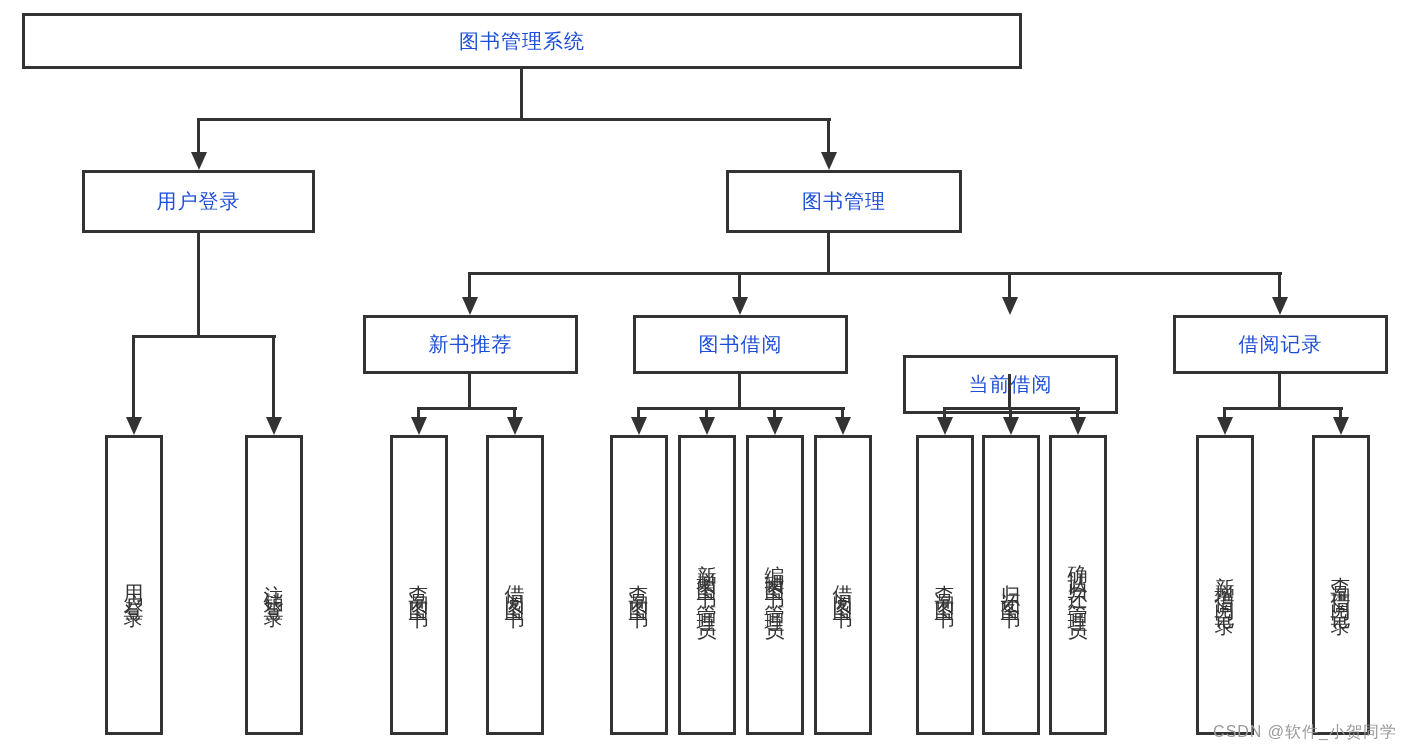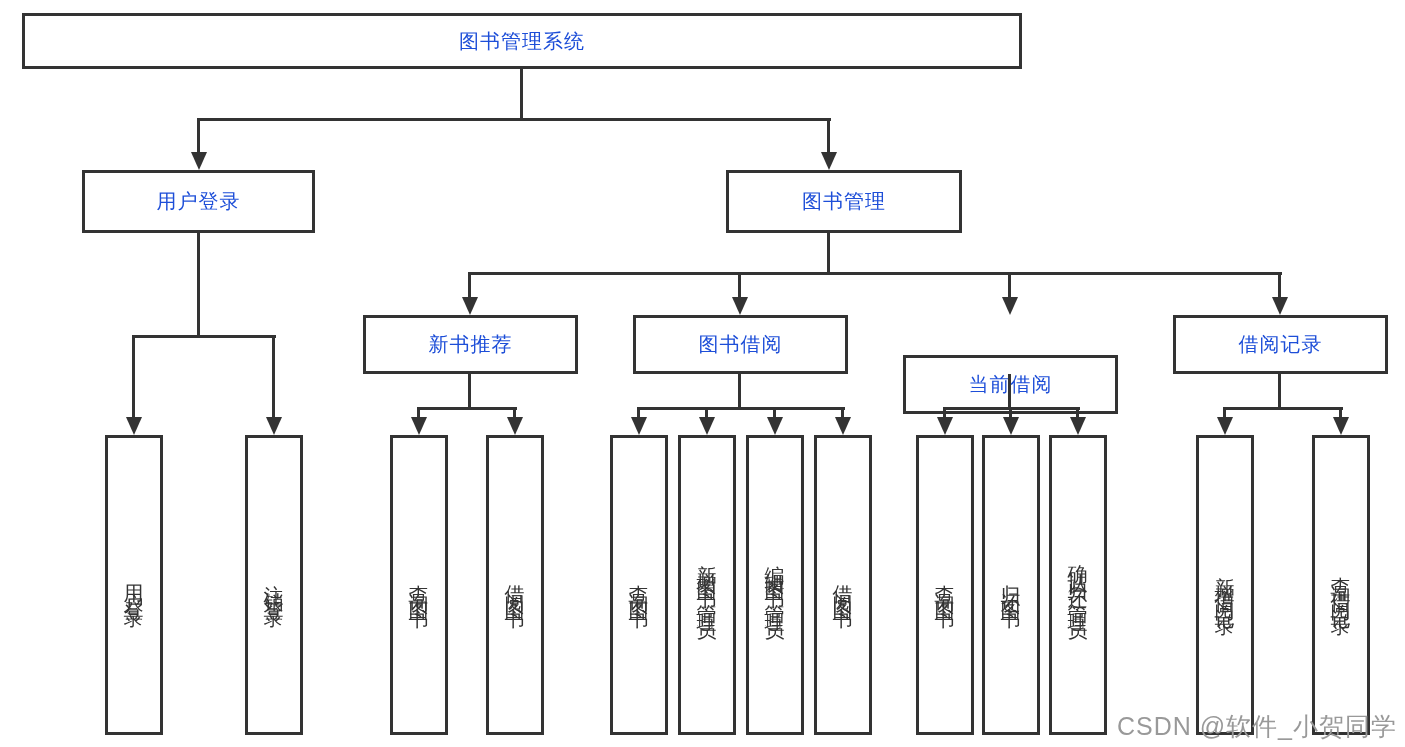--- a/index.html
+++ b/index.html
@@ -26,21 +26,21 @@
   
   .h{position:absolute;height:3px;background:#333;}
   .v{position:absolute;width:3px;background:#333;}
   
   .arrow{
     position:absolute;width:0;height:0;display:block;
     border-left:8px solid transparent;border-right:8px solid transparent;
     border-top:18px solid #333;
   }
   .watermark{
-    position:absolute;right:8px;bottom:4px;font-size:25px;color:#999;
+    position:absolute;right:8px;bottom:4px;font-size:16px;color:#999;
     letter-spacing:1px;white-space:nowrap;
   }
 </style>
 </head>
 <body>
 
 <div class="stage">
 
   <div class="box" style="left:22px;top:13px;width:1000px;height:56px;">图书管理系统</div>
 

